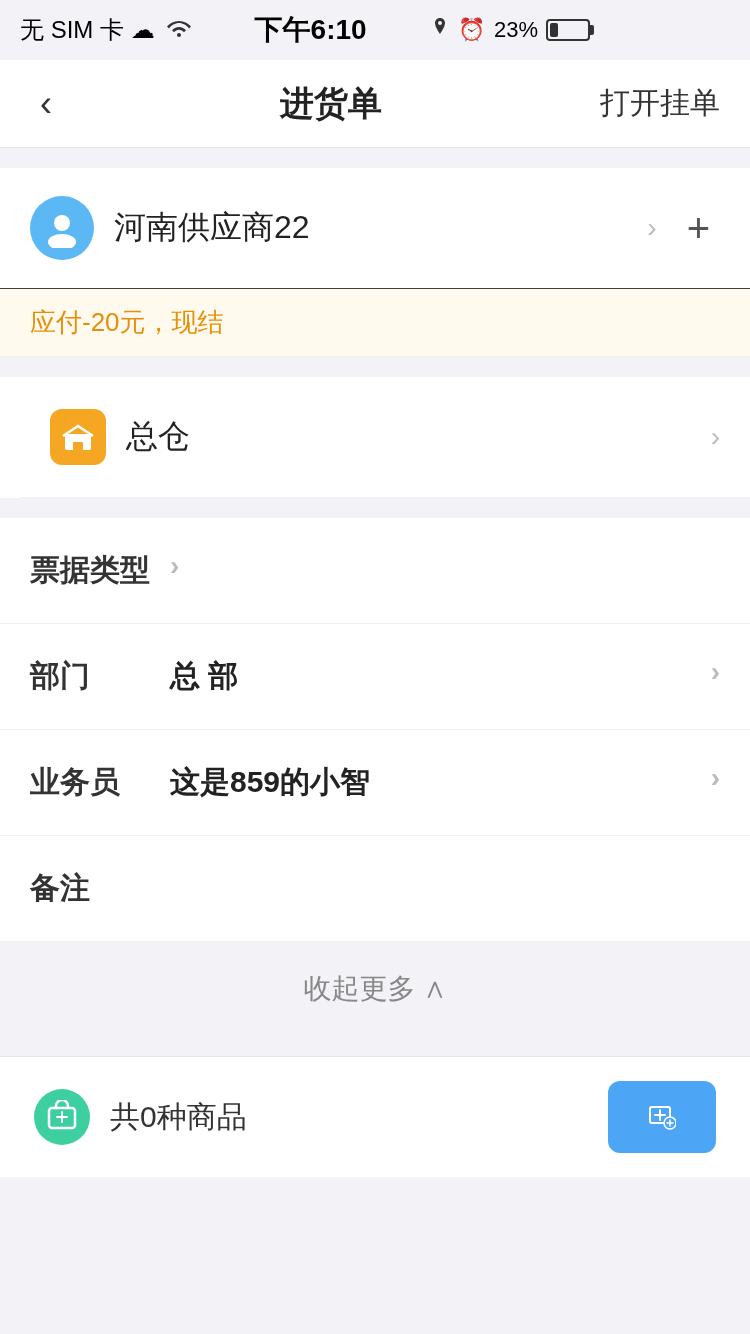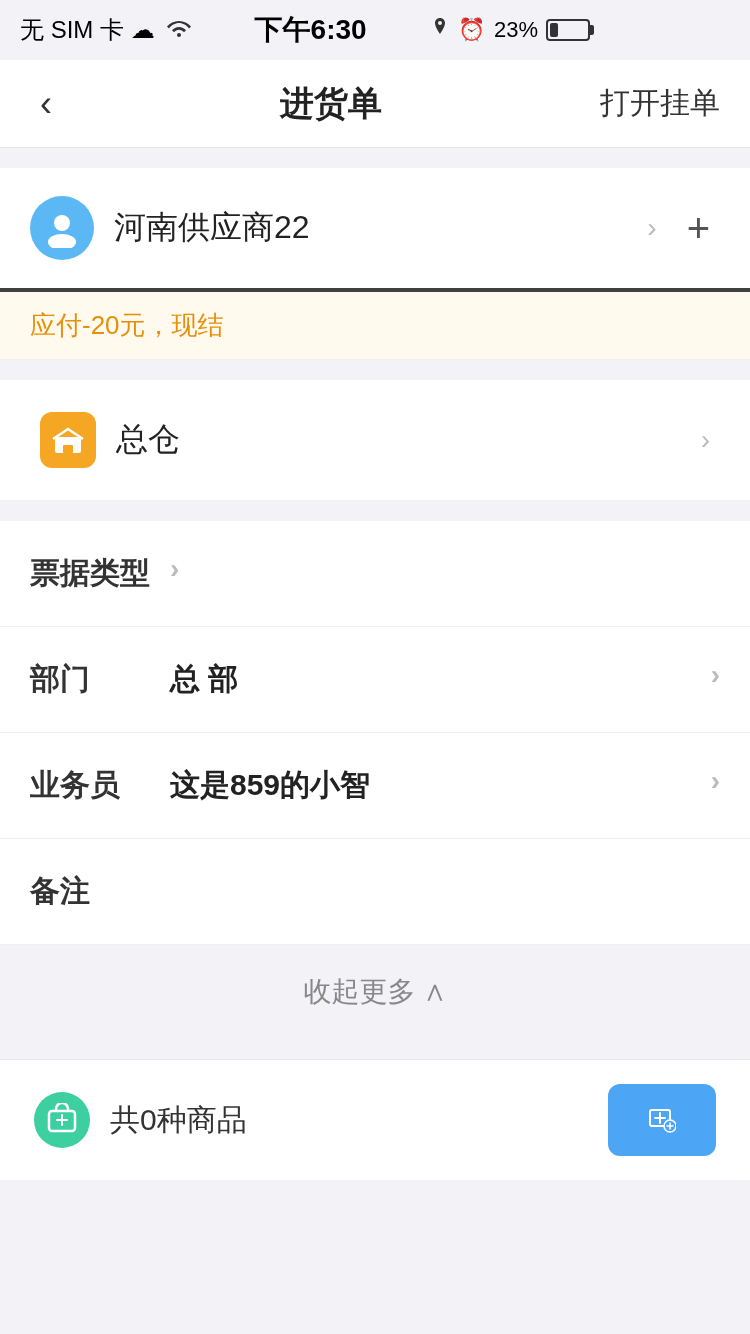--- a/index.html
+++ b/index.html
@@ -106,21 +106,21 @@
       background: #fff;
       margin-bottom: 0;
     }
 
     
     .supplier-row {
       display: flex;
       align-items: center;
       padding: 28px 30px;
       background: #fff;
-      border-bottom: 4px solid #404040;
+      border-bottom: 1px solid #404040;
     }
     .supplier-avatar {
       width: 64px;
       height: 64px;
       border-radius: 50%;
       background: #5bb8f5;
       display: flex;
       align-items: center;
       justify-content: center;
       margin-right: 20px;
@@ -154,24 +154,25 @@
       padding: 16px 30px;
       font-size: 26px;
       color: #e6900a;
       border-bottom: 1px solid #f0f0f0;
     }
 
     
     .row-item {
       display: flex;
       align-items: center;
-      padding: 32px 40px;
+      padding: 32px 30px;
       background: #fff;
       border-bottom: 1px solid #f0f0f0;
       cursor: pointer;
+      margin-left: 20px;
     }
     .row-item-icon {
       width: 56px;
       height: 56px;
       border-radius: 12px;
       background: #f5a623;
       display: flex;
       align-items: center;
       justify-content: center;
       margin-right: 20px;
@@ -285,21 +286,21 @@
   <div class="status-left">
     <span>无 SIM 卡 ☁</span>
     <span>
       <svg width="28" height="22" viewBox="0 0 28 22" fill="none">
         <path d="M14 17c1.1 0 2 .9 2 2s-.9 2-2 2-2-.9-2-2 .9-2 2-2z" fill="#333"></path>
         <path d="M14 11c2.8 0 5.3 1.3 7 3.3l-2 2c-1.3-1.5-3.2-2.5-5-2.5s-3.7 1-5 2.5l-2-2C8.7 12.3 11.2 11 14 11z" fill="#333"></path>
         <path d="M14 5C18.8 5 23 7.1 26 10.4l-2 2C21.7 9.4 18 7 14 7s-7.7 2.4-10 5.4l-2-2C4.9 7.1 9.2 5 14 5z" fill="#333"></path>
       </svg>
     </span>
   </div>
-  <div class="status-center">下午6:30</div>
+  <div class="status-center">下午6:10</div>
   <div class="status-right">
     <span>
       <svg width="22" height="22" viewBox="0 0 22 22" fill="none">
         <path d="M11 2C8.2 2 6 4.2 6 7c0 4 5 11 5 11s5-7 5-11c0-2.8-2.2-5-5-5zm0 7a2 2 0 110-4 2 2 0 010 4z" fill="#333"></path>
       </svg>
     </span>
     <span>⏰</span>
     <span>23%</span>
     <div class="battery-icon">
       <div class="battery-fill"></div>

